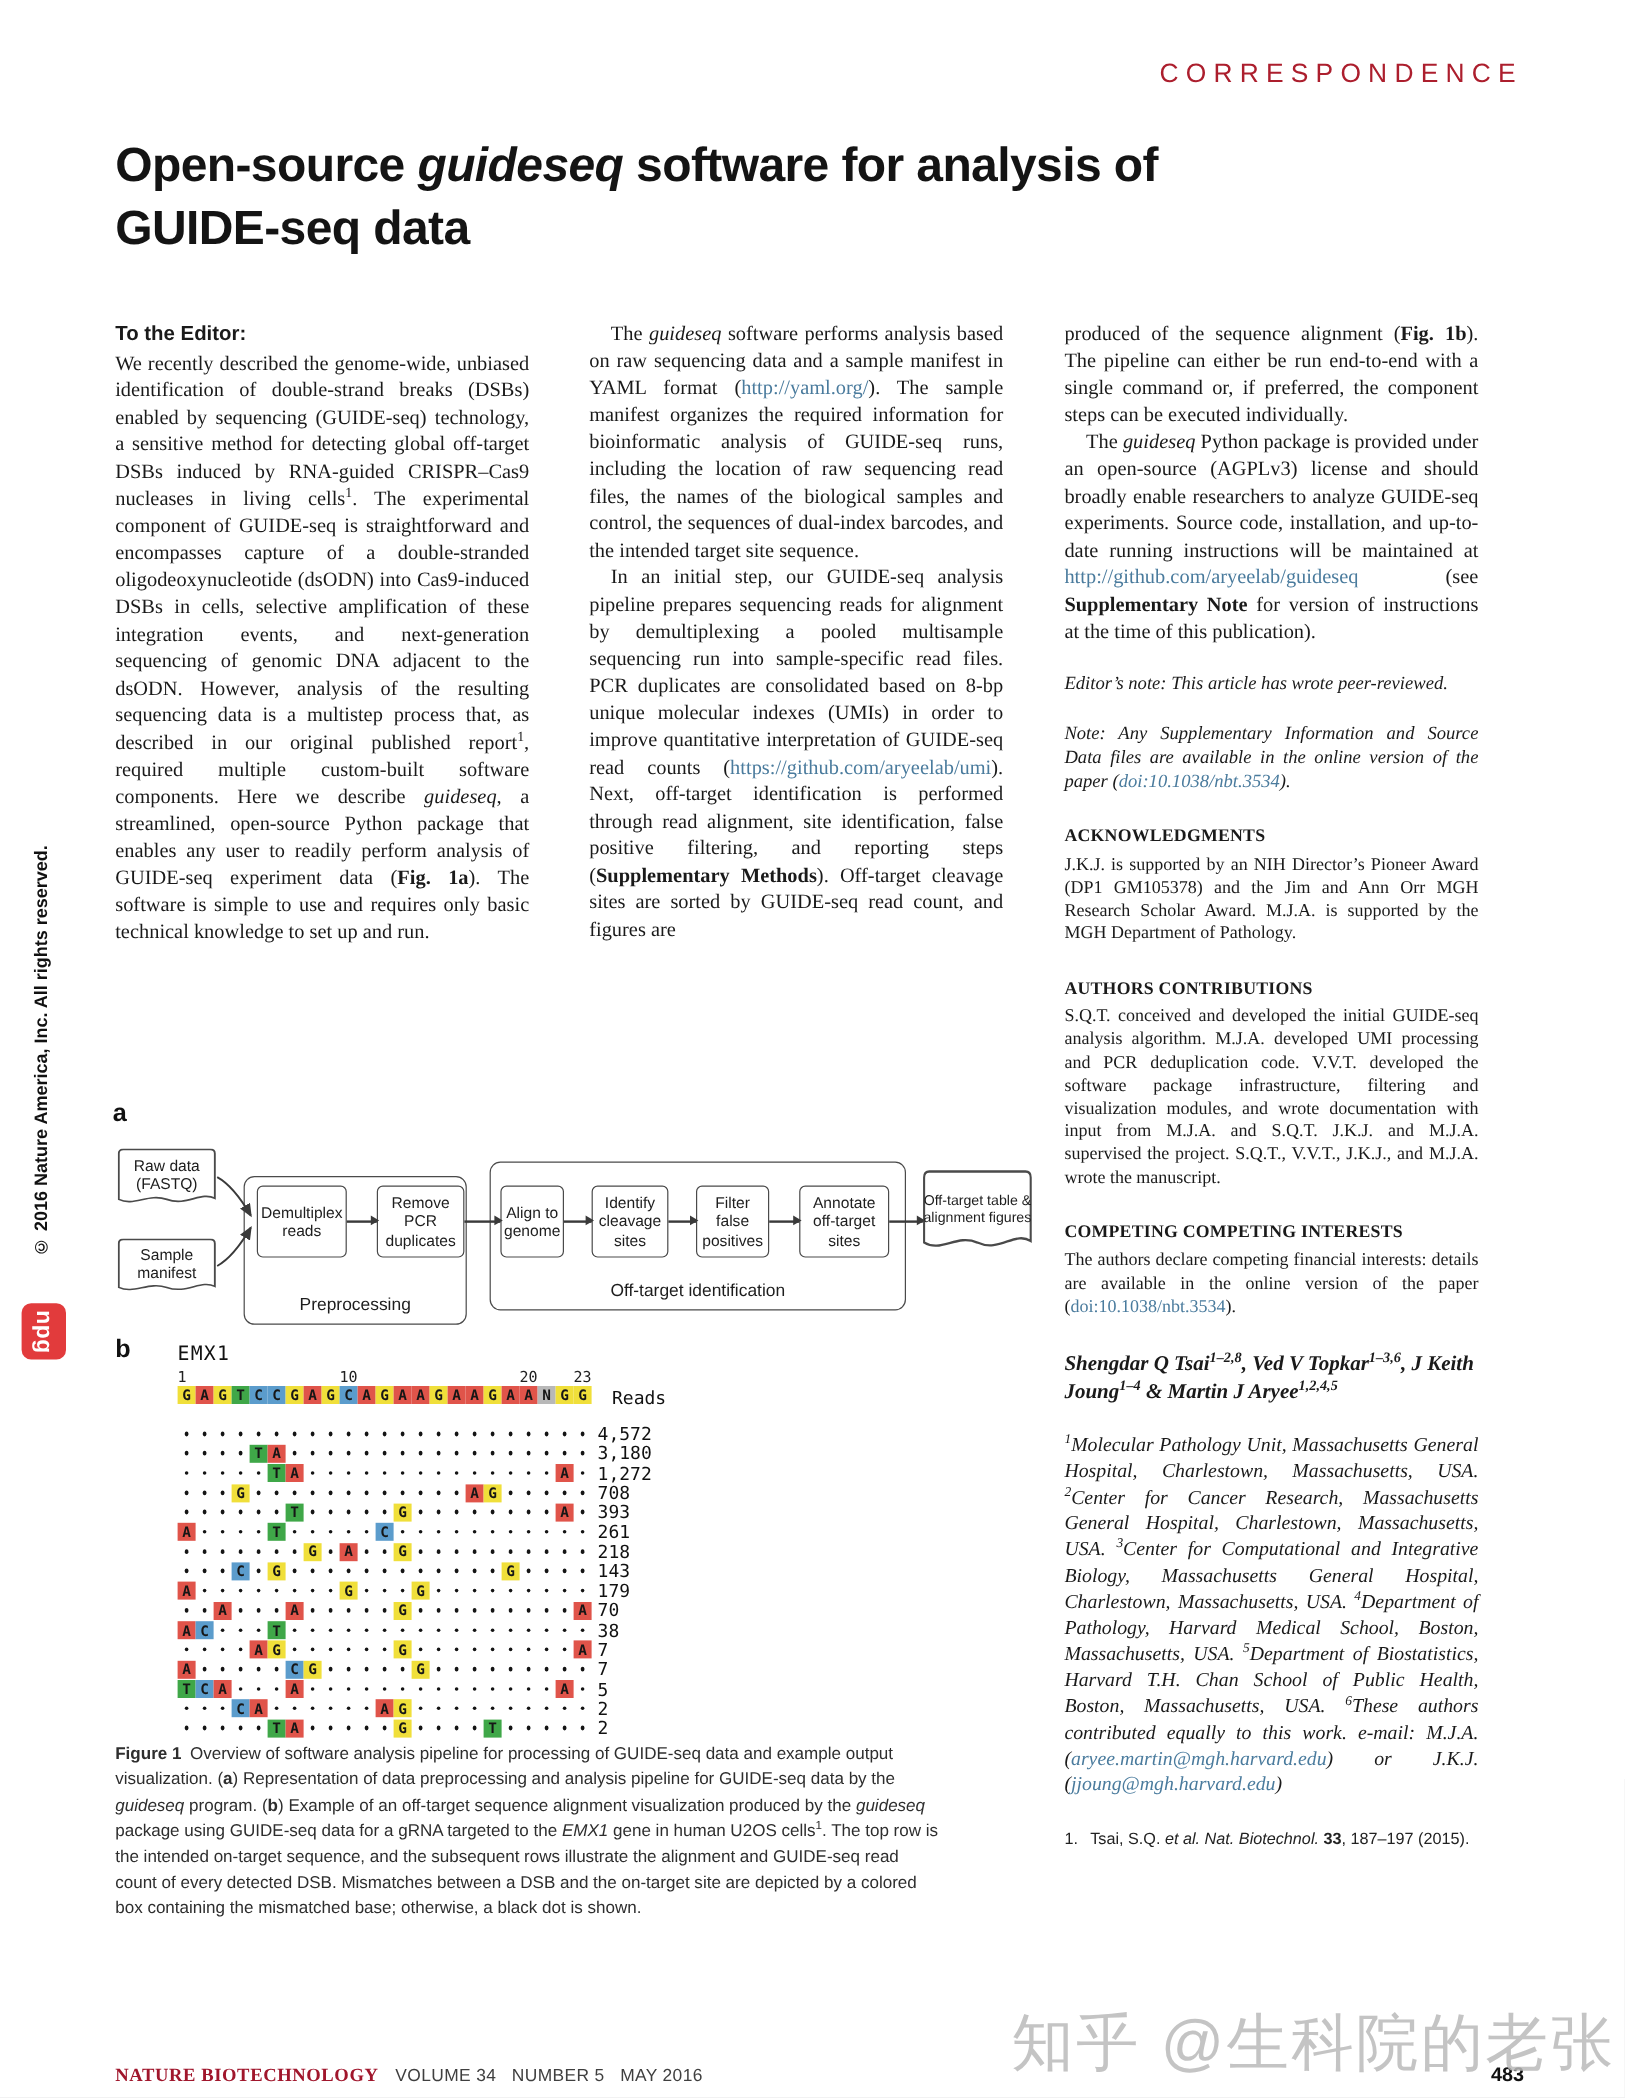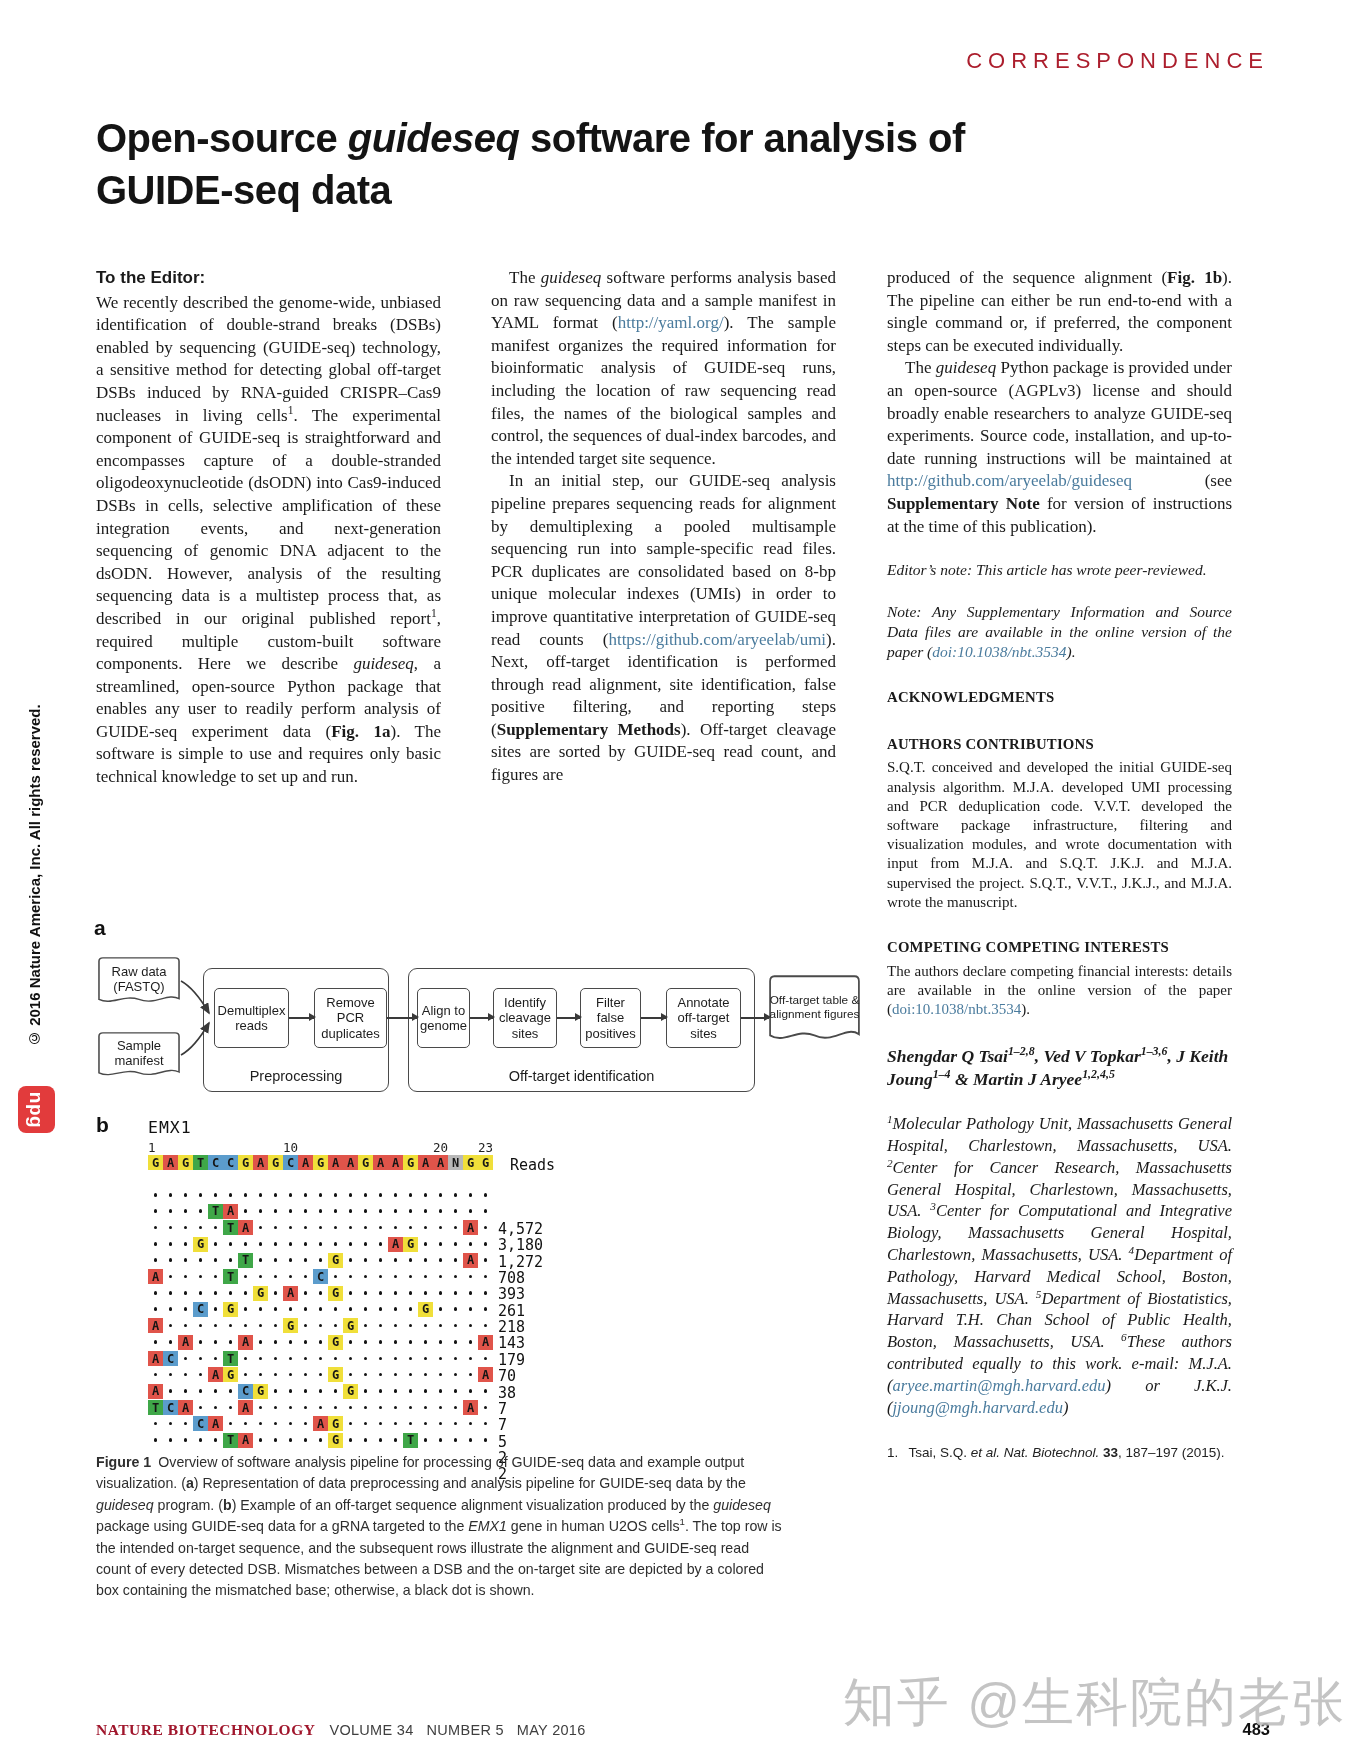--- a/index.html
+++ b/index.html
@@ -62,21 +62,21 @@
   .gene{position:absolute;left:52px;top:8px;font-family:"DejaVu Sans Mono",monospace;
         font-size:16.5px;letter-spacing:1px;color:#111;}
   .ruler-num{position:absolute;top:30px;font-family:"DejaVu Sans Mono",monospace;
              font-size:12.5px;color:#222;}
   .seq-cell{position:absolute;width:15px;height:15px;display:flex;align-items:center;
             justify-content:center;font-family:"DejaVu Sans Mono",monospace;font-weight:bold;
             font-size:12px;color:#161616;}
   .seq-row{position:absolute;left:52px;width:380px;height:16px;}
   .dot{position:absolute;width:3.6px;height:3.6px;border-radius:50%;background:#141414;top:6px;}
   .read-count{position:absolute;left:350px;top:0;font-family:"DejaVu Sans Mono",monospace;
-              font-size:15px;line-height:16px;color:#111;white-space:pre;margin-top:34px;}
+              font-size:15px;line-height:16px;color:#111;white-space:pre;}
   .reads-label{position:absolute;left:414px;top:46px;font-family:"DejaVu Sans Mono",monospace;
                font-size:15px;color:#111;}
 
   
   .caption{position:absolute;left:96px;top:1452px;width:690px;
            font-family:"Liberation Sans",sans-serif;font-size:14.2px;line-height:21.4px;color:#2e2e2e;}
 
   
   .footer{position:absolute;left:96px;right:84px;top:1720px;display:flex;align-items:baseline;}
   .journal{font-family:"Liberation Serif",serif;font-weight:bold;font-size:15.5px;
@@ -124,20 +124,21 @@
     <p class="indent"><span>The </span><span class="it">guideseq</span><span> software performs analysis based on raw sequencing data and a sample manifest in YAML format (</span><a class="lnk">http://yaml.org/</a><span>). The sample manifest organizes the required information for bioinformatic analysis of GUIDE-seq runs, including the location of raw sequencing read files, the names of the biological samples and control, the sequences of dual-index barcodes, and the intended target site sequence.</span></p>
     <p class="indent"><span>In an initial step, our GUIDE-seq analysis pipeline prepares sequencing reads for alignment by demultiplexing a pooled multisample sequencing run into sample-specific read files. PCR duplicates are consolidated based on 8-bp unique molecular indexes (UMIs) in order to improve quantitative interpretation of GUIDE-seq read counts (</span><a class="lnk">https://github.com/aryeelab/umi</a><span>). Next, off-target identification is performed through read alignment, site identification, false positive filtering, and reporting steps (</span><span class="bd">Supplementary Methods</span><span>). Off-target cleavage sites are sorted by GUIDE-seq read count, and figures are</span></p>
   </div>
 
   <div class="col" id="col3">
     <p><span>produced of the sequence alignment (</span><span class="bd">Fig. 1b</span><span>). The pipeline can either be run end-to-end with a single command or, if preferred, the component steps can be executed individually.</span></p>
     <p class="indent"><span>The </span><span class="it">guideseq</span><span> Python package is provided under an open-source (AGPLv3) license and should broadly enable researchers to analyze GUIDE-seq experiments. Source code, installation, and up-to-date running instructions will be maintained at </span><a class="lnk">http://github.com/aryeelab/guideseq</a><span> (see </span><span class="bd">Supplementary Note</span><span> for version of instructions at the time of this publication).</span></p>
     <div class="note-block"><span>Editor’s note: This article has wrote peer-reviewed.</span></div>
     <div class="note-block"><span>Note: Any Supplementary Information and Source Data files are available in the online version of the paper (</span><a class="lnk">doi:10.1038/nbt.3534</a><span>).</span></div>
     <div class="sec-head">ACKNOWLEDGMENTS</div>
+    <div class="sec-body"><span>J.K.J. is supported by an NIH Director’s Pioneer Award (DP1 GM105378) and the Jim and Ann Orr MGH Research Scholar Award. M.J.A. is supported by the MGH Department of Pathology.</span></div>
     <div class="sec-head">AUTHORS CONTRIBUTIONS</div>
     <div class="sec-body"><span>S.Q.T. conceived and developed the initial GUIDE-seq analysis algorithm. M.J.A. developed UMI processing and PCR deduplication code. V.V.T. developed the software package infrastructure, filtering and visualization modules, and wrote documentation with input from M.J.A. and S.Q.T. J.K.J. and M.J.A. supervised the project. S.Q.T., V.V.T., J.K.J., and M.J.A. wrote the manuscript.</span></div>
     <div class="sec-head">COMPETING COMPETING INTERESTS</div>
     <div class="sec-body"><span>The authors declare competing financial interests: details are available in the online version of the paper (</span><a class="lnk">doi:10.1038/nbt.3534</a><span>).</span></div>
     <div class="authors"><span>Shengdar Q Tsai</span><sup>1–2,8</sup><span>, Ved V Topkar</span><sup>1–3,6</sup><span>, J Keith Joung</span><sup>1–4</sup><span> &amp; Martin J Aryee</span><sup>1,2,4,5</sup></div>
     <div class="affil"><sup>1</sup><span>Molecular Pathology Unit, Massachusetts General Hospital, Charlestown, Massachusetts, USA. </span><sup>2</sup><span>Center for Cancer Research, Massachusetts General Hospital, Charlestown, Massachusetts, USA. </span><sup>3</sup><span>Center for Computational and Integrative Biology, Massachusetts General Hospital, Charlestown, Massachusetts, USA. </span><sup>4</sup><span>Department of Pathology, Harvard Medical School, Boston, Massachusetts, USA. </span><sup>5</sup><span>Department of Biostatistics, Harvard T.H. Chan School of Public Health, Boston, Massachusetts, USA. </span><sup>6</sup><span>These authors contributed equally to this work. e-mail: M.J.A. (</span><a class="lnk">aryee.martin@mgh.harvard.edu</a><span>) or J.K.J. (</span><a class="lnk">jjoung@mgh.harvard.edu</a><span>)</span></div>
     <div class="reference"><span>1.  Tsai, S.Q. </span><span class="it">et al.</span><span> </span><span class="it">Nat. Biotechnol.</span><span> </span><span class="bd">33</span><span>, 187–197 (2015).</span></div>
   </div>
 
   <div id="panel-a">
@@ -159,21 +160,21 @@
     <svg class="flow-svg" style="left:84px;top:55px;" width="34" height="86" viewBox="0 0 34 86">
       <defs>
         <marker id="ah" markerWidth="8" markerHeight="7" refX="6" refY="3" orient="auto">
           <path d="M0 0 L7 3 L0 6 Z" fill="#3a3a3a"></path>
         </marker>
       </defs>
       <path d="M1 6 C12 12 22 26 29 38" fill="none" stroke="#3a3a3a" stroke-width="1.6" marker-end="url(#ah)"></path>
       <path d="M1 80 C12 74 22 60 29 48" fill="none" stroke="#3a3a3a" stroke-width="1.6" marker-end="url(#ah)"></path>
     </svg>
 
-    <div class="group" style="left:107px;top:48px;width:186px;height:124px;">
+    <div class="group" style="left:107px;top:60px;width:186px;height:124px;">
       <div class="group-title">Preprocessing</div>
     </div>
     <div class="step" style="left:118px;top:68px;width:75px;height:60px;">Demultiplex reads</div>
     <div class="step" style="left:218px;top:68px;width:73px;height:60px;">Remove PCR duplicates</div>
 
     <div class="group" style="left:312px;top:48px;width:347px;height:124px;">
       <div class="group-title">Off-target identification</div>
     </div>
     <div class="step" style="left:321px;top:68px;width:53px;height:60px;">Align to genome</div>
     <div class="step" style="left:397px;top:68px;width:64px;height:60px;">Identify cleavage sites</div>

